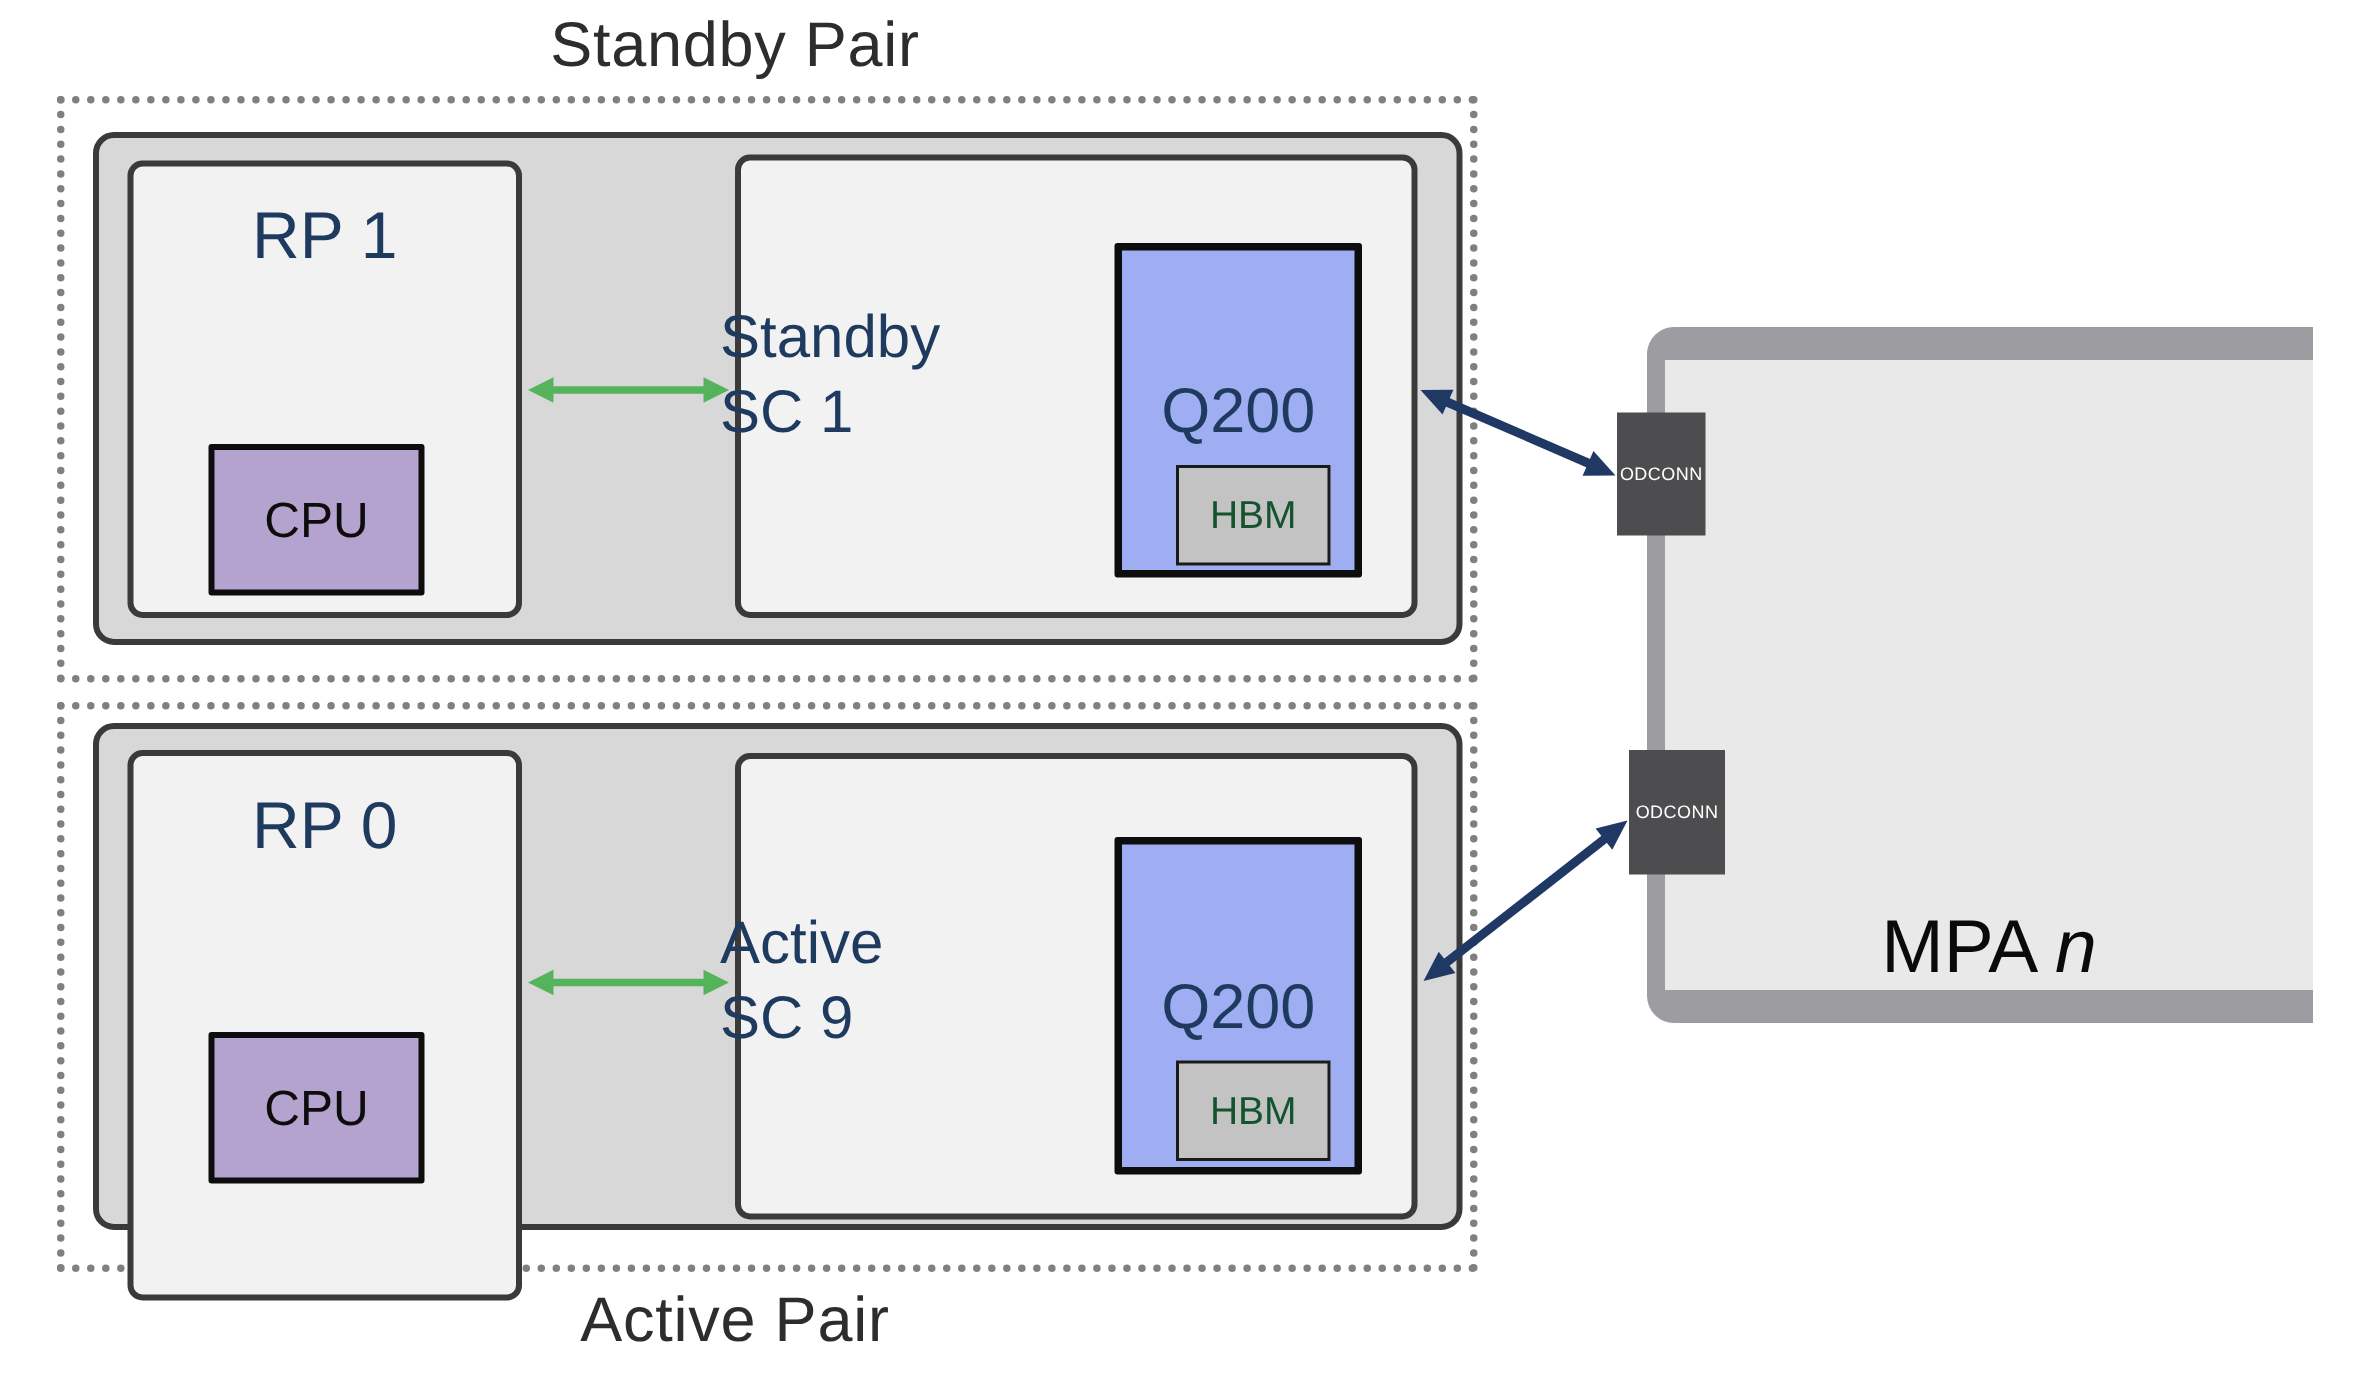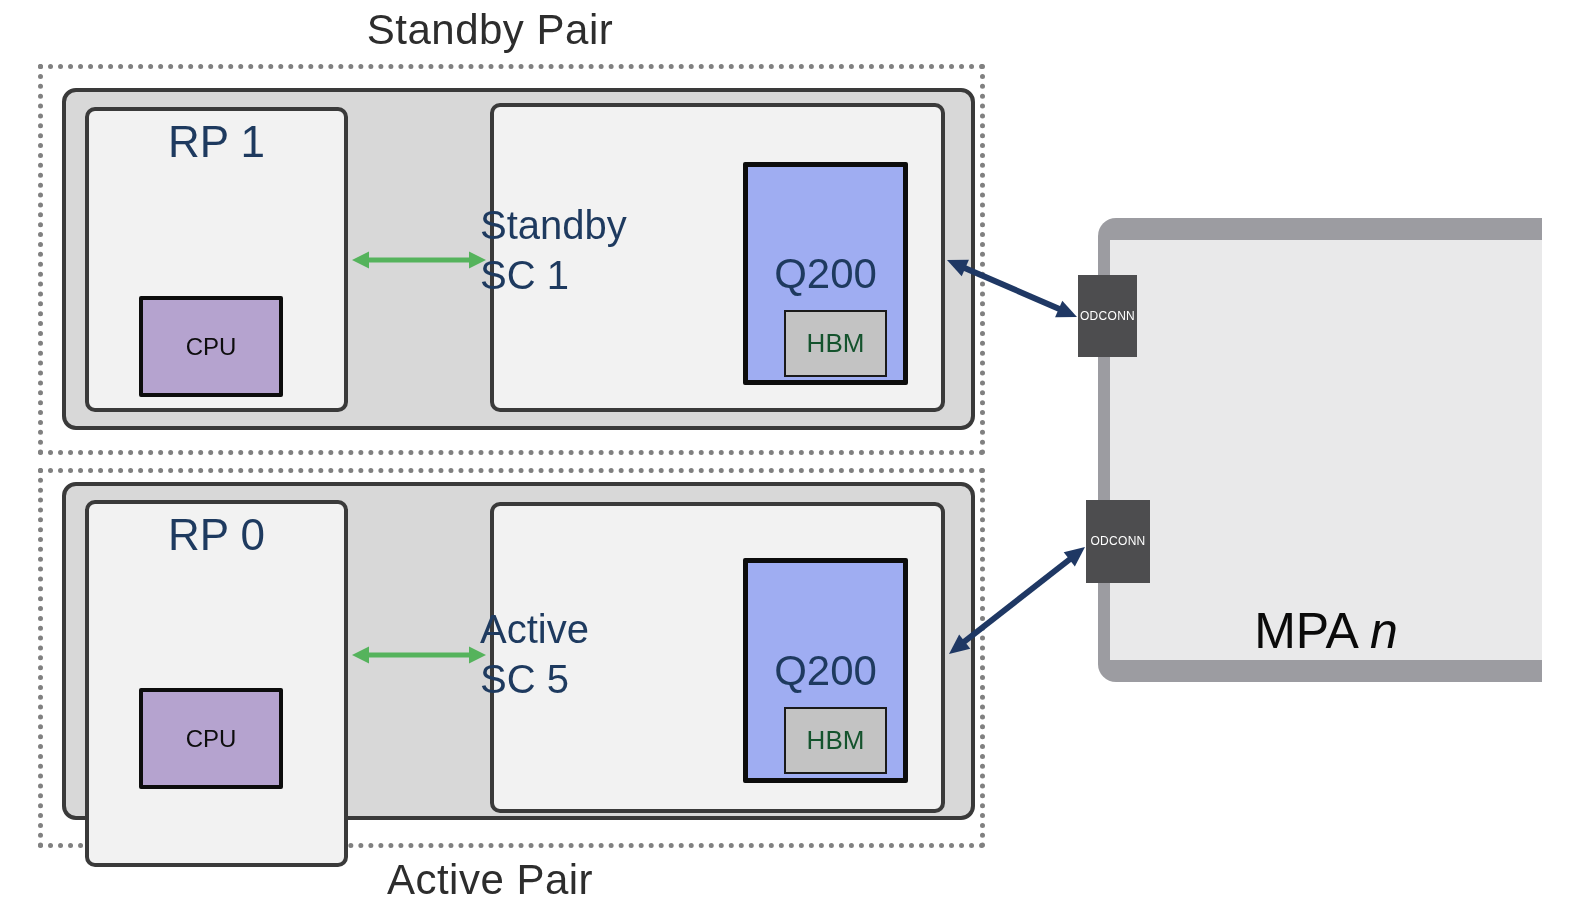--- a/index.html
+++ b/index.html
@@ -35,28 +35,28 @@
   .pair-boundary.bottom{top:468px;height:380px;}
 
   .chassis{position:absolute;left:62px;width:913px;height:340px;
     background:var(--chassis-fill);border:4px solid var(--box-border);border-radius:14px;}
   .chassis.top{top:88px;height:342px;}
   .chassis.bottom{top:482px;height:338px;}
 
   .card{position:absolute;background:var(--card-fill);border:4px solid var(--box-border);border-radius:10px;}
   .rp-box.rp1{left:85px;top:107px;width:263px;height:305px;}
   .rp-box.rp0{left:85px;top:500px;width:263px;height:367px;}
-  .rp-label{padding-top:6px;text-align:center;font-size:44px;color:var(--navy);}
+  .rp-label{padding-top:22px;text-align:center;font-size:44px;color:var(--navy);}
 
   .cpu-box{position:absolute;width:144px;height:101px;background:var(--cpu-fill);
     border:4px solid var(--black-border);border-radius:2px;
     display:flex;align-items:center;justify-content:center;}
   .cpu-box.cpu1{left:139px;top:296px;}
   .cpu-box.cpu0{left:139px;top:688px;}
-  .cpu-label{font-size:24px;color:#0d0d0d;}
+  .cpu-label{font-size:33px;color:#0d0d0d;}
 
   .sc-box.sc1{left:490px;top:103px;width:455px;height:309px;}
   .sc-box.sc0{left:490px;top:502px;width:455px;height:311px;}
   .sc-label{position:absolute;left:480px;width:210px;text-align:left;
     font-size:40px;line-height:50px;color:var(--navy);}
   .sc-label.sc1{top:200px;}
   .sc-label.sc0{top:604px;}
 
   .asic-box{position:absolute;width:165px;height:223px;background:var(--asic-fill);
     border:5px solid var(--black-border);border-radius:2px;
@@ -129,21 +129,21 @@
   <div class="card rp-box rp0">
     <div class="rp-label">RP 0</div>
   </div>
   <div class="cpu-box cpu0">
     <span class="cpu-label">CPU</span>
   </div>
 
   <div class="card sc-box sc0"></div>
   <div class="sc-label sc0">
     <div>Active</div>
-    <div>SC 5</div>
+    <div>SC 9</div>
   </div>
   <div class="asic-box q200-0">
     <span class="asic-label">Q200</span>
   </div>
   <div class="mem-box hbm0">
     <span class="mem-label">HBM</span>
   </div>
 
   <div class="mpa-box">
     <div class="mpa-label">

